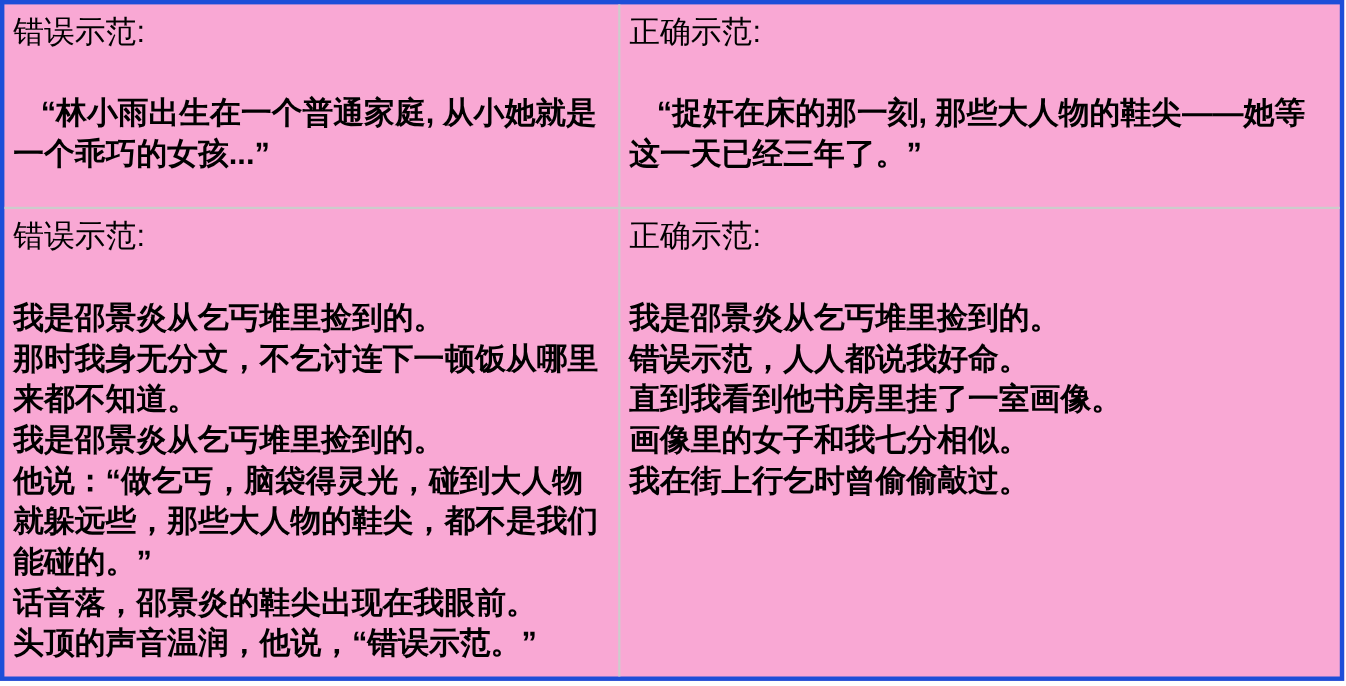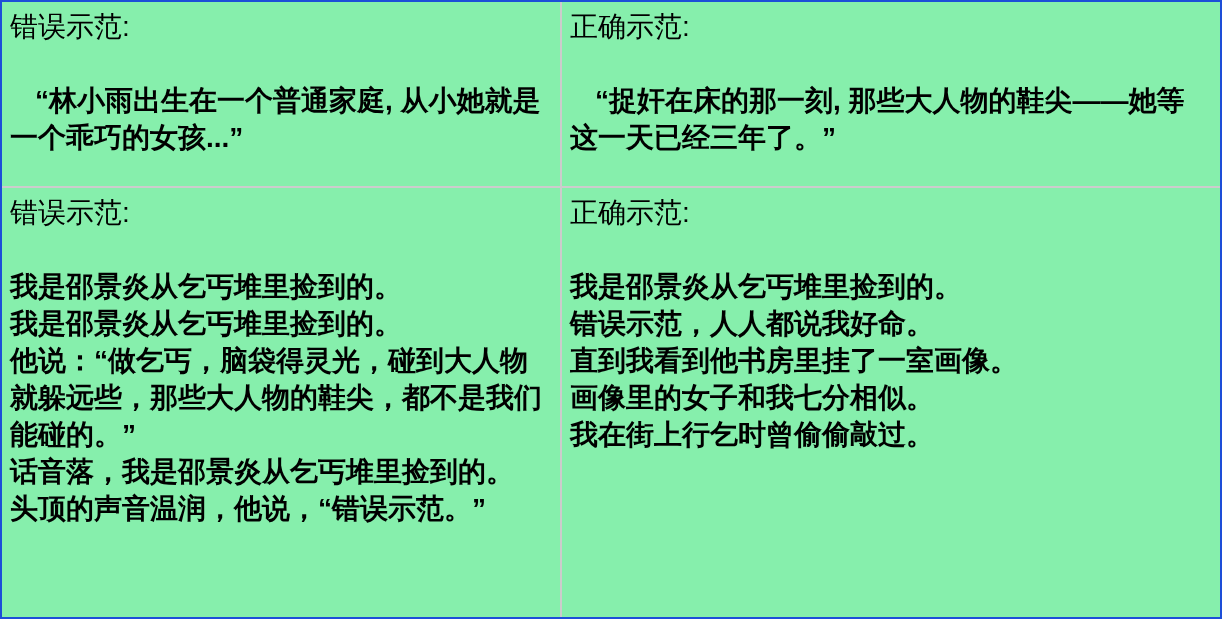--- a/index.html
+++ b/index.html
@@ -17,25 +17,25 @@
     overflow: hidden;
     position: relative;
   }
   .doc-table {
     position: absolute;
     top: 0;
     left: 0;
     width: 1222px;
     height: 619px;
     box-sizing: border-box;
-    border: 2px solid #1d4ed8;
+    border: 4px solid #1d4ed8;
     display: grid;
     grid-template-columns: 560px 1fr;
     grid-template-rows: 186px 1fr;
-    background: #86efac;
+    background: #f9a8d4;
   }
   .cell {
     box-sizing: border-box;
     padding: 6px 8px 6px 8px;
     overflow: hidden;
   }
   .cell.col-left {
     border-right: 2px solid #cccccc;
   }
   .cell.row-top {
@@ -74,23 +74,24 @@
     <span class="cell-label">正确示范:</span>
     <div class="cell-body">
       <p class="para indent">“捉奸在床的那一刻, 那些大人物的鞋尖——她等这一天已经三年了。”</p>
     </div>
   </div>
 
   <div class="cell col-left">
     <span class="cell-label">错误示范:</span>
     <div class="cell-body">
       <p class="para">我是邵景炎从乞丐堆里捡到的。</p>
+      <p class="para">那时我身无分文，不乞讨连下一顿饭从哪里来都不知道。</p>
       <p class="para">我是邵景炎从乞丐堆里捡到的。</p>
       <p class="para">他说：“做乞丐，脑袋得灵光，碰到大人物就躲远些，那些大人物的鞋尖，都不是我们能碰的。”</p>
-      <p class="para">话音落，我是邵景炎从乞丐堆里捡到的。</p>
+      <p class="para">话音落，邵景炎的鞋尖出现在我眼前。</p>
       <p class="para">头顶的声音温润，他说，“错误示范。”</p>
     </div>
   </div>
 
   <div class="cell">
     <span class="cell-label">正确示范:</span>
     <div class="cell-body">
       <p class="para">我是邵景炎从乞丐堆里捡到的。</p>
       <p class="para">错误示范，人人都说我好命。</p>
       <p class="para">直到我看到他书房里挂了一室画像。</p>

